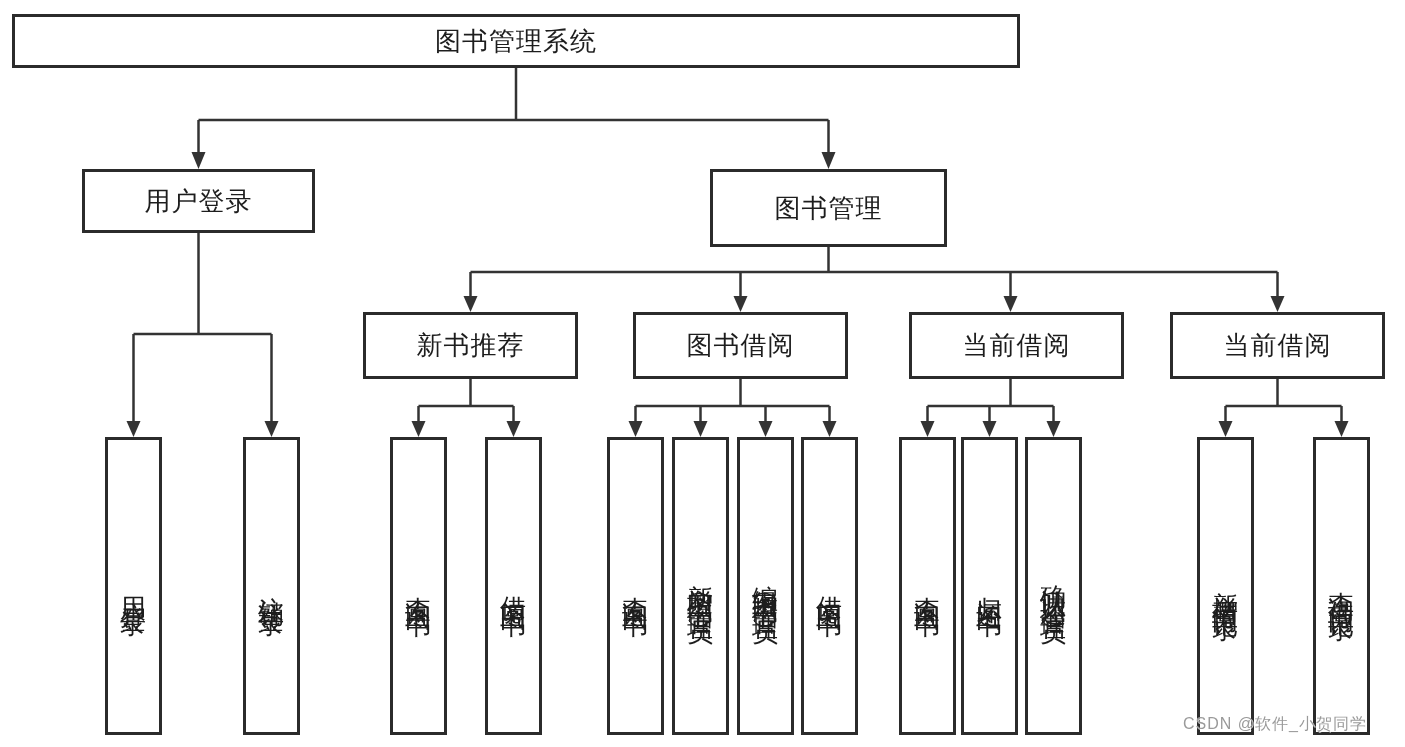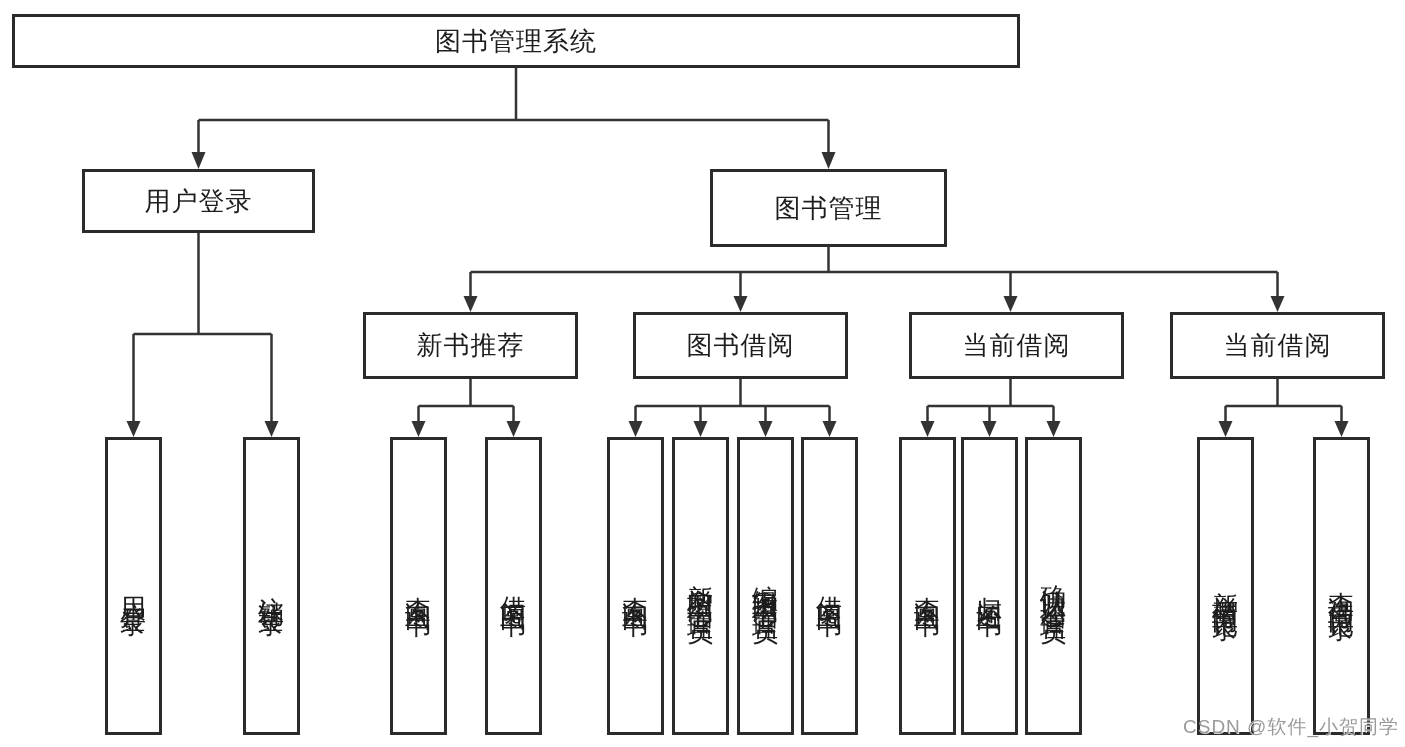--- a/index.html
+++ b/index.html
@@ -42,21 +42,21 @@
     text-orientation: mixed;
     font-size: 26px;
     letter-spacing: 5px;
     line-height: 1;
     white-space: nowrap;
   }
   .watermark {
     position: absolute;
     left: 1183px;
     top: 714px;
-    font-size: 19px;
+    font-size: 16px;
     letter-spacing: 1px;
     color: #9a9a9a;
     white-space: nowrap;
     text-shadow: 1px 1px 0 rgba(255,255,255,0.8);
   }
 </style>
 </head>
 <body>
 
 <div class="stage">

